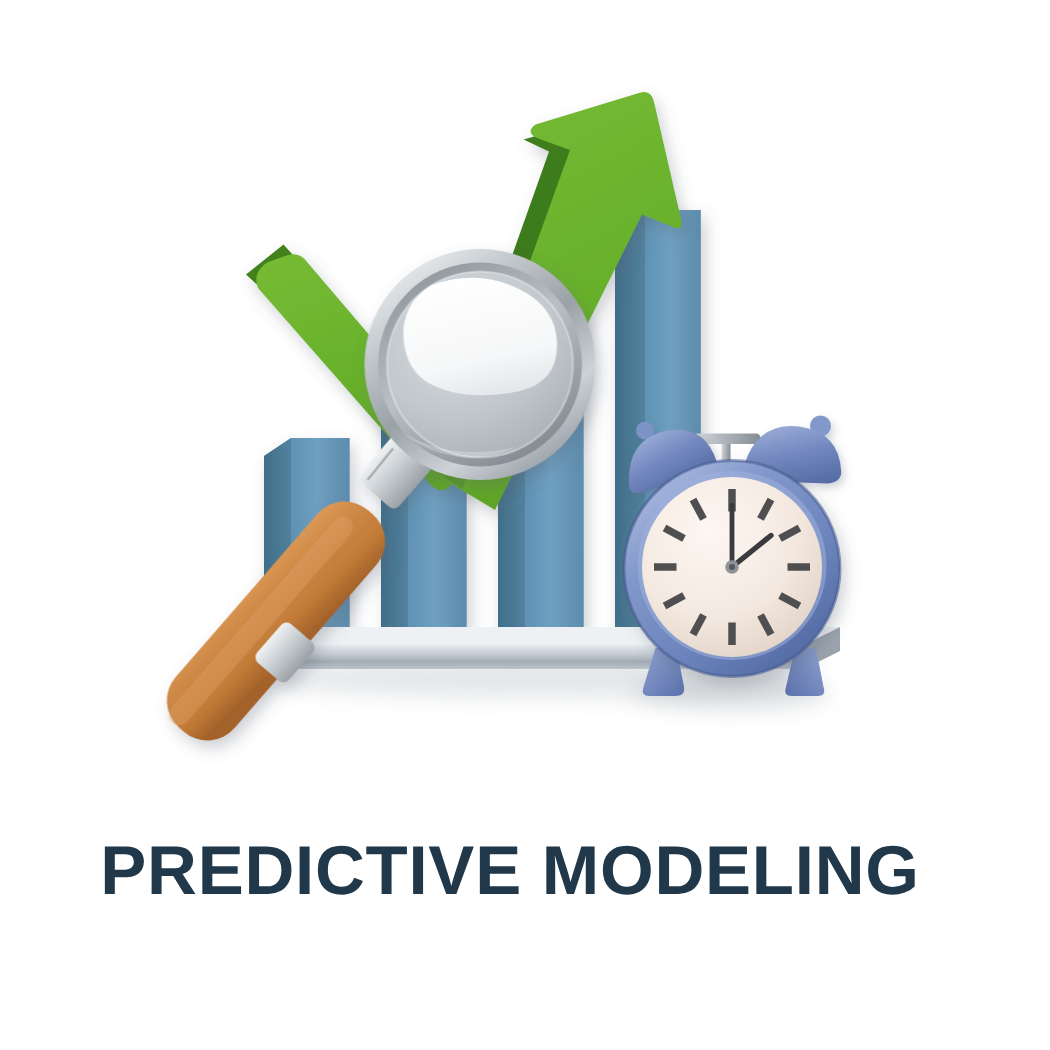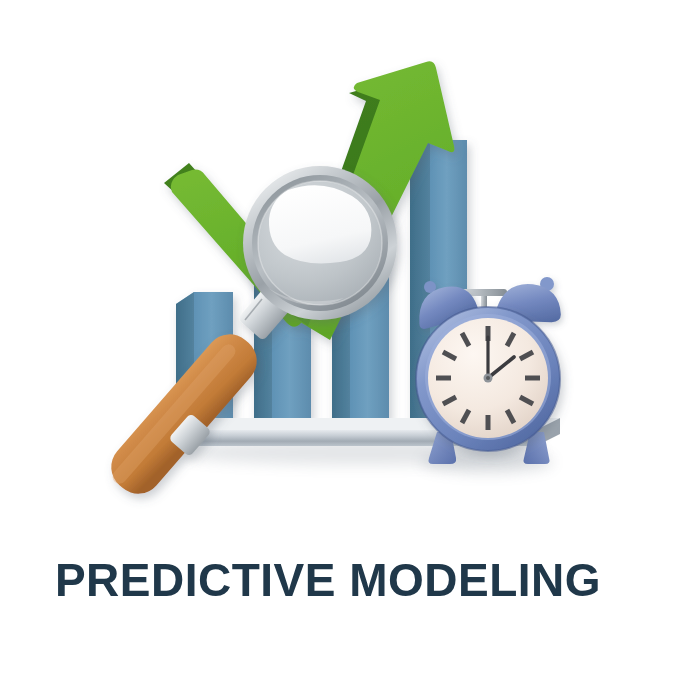--- a/index.html
+++ b/index.html
@@ -27,21 +27,21 @@
     width: 700px;
     height: 520px;
   }
   #illustration svg {
     display: block;
     width: 700px;
     height: 520px;
   }
   #title-wrap {
     position: absolute;
-    left: 4px;
+    left: 16px;
     top: 552px;
     width: 648px;
     text-align: center;
   }
   #page-title {
     display: block;
     font-family: "Liberation Sans", sans-serif;
     font-weight: bold;
     font-size: 46px;
     letter-spacing: 0.5px;

